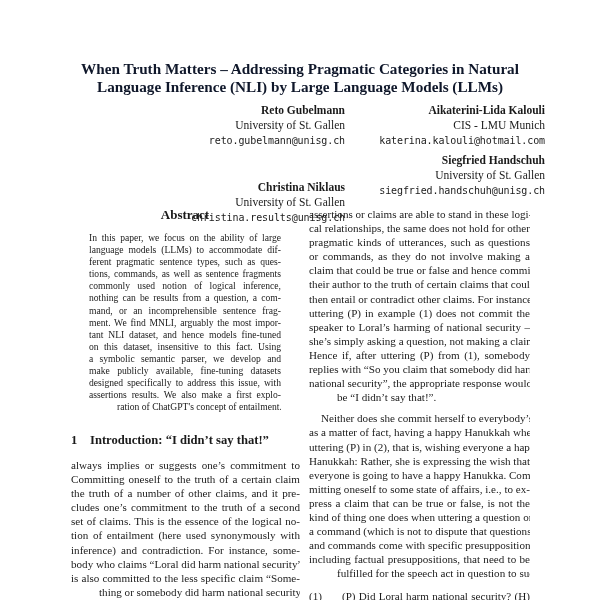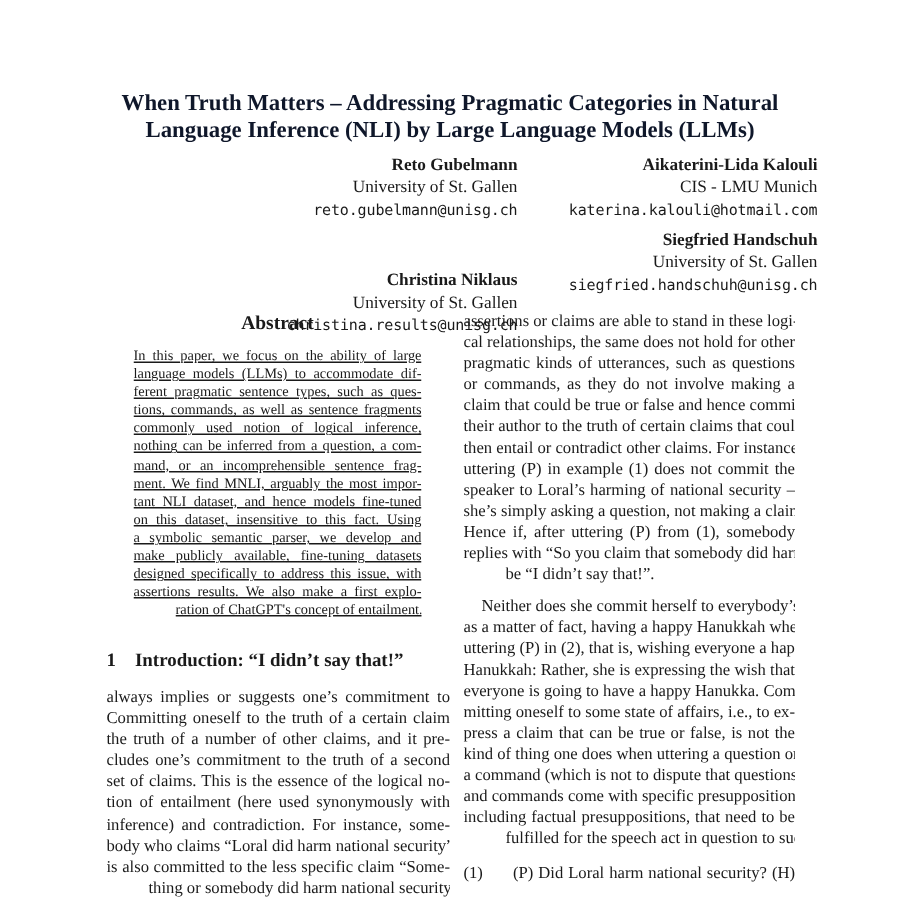--- a/index.html
+++ b/index.html
@@ -71,21 +71,20 @@
       line-height: 14px;
     }
     .abstract-body {
       position: absolute;
       top: 232px;
       left: 89px;
       width: 192px;
       font-size: 9.6px;
       line-height: 12.1px;
       text-align: justify;
-      text-decoration: underline;
     }
     .abstract-body .ln {
       display: block;
       text-align: justify;
       text-align-last: justify;
       white-space: nowrap;
     }
     .abstract-body .ln.last {
       text-align-last: left;
     }
@@ -176,21 +175,21 @@
   </div>
 
   <div class="abstract-heading">Abstract</div>
 
   <div class="abstract-body">
     <span class="ln">In this paper, we focus on the ability of large</span>
     <span class="ln">language models (LLMs) to accommodate dif-</span>
     <span class="ln">ferent pragmatic sentence types, such as ques-</span>
     <span class="ln">tions, commands, as well as sentence fragments</span>
     <span class="ln">commonly used notion of logical inference,</span>
-    <span class="ln">nothing can be inferred from a question, a com-</span>
+    <span class="ln">nothing can be results from a question, a com-</span>
     <span class="ln">mand, or an incomprehensible sentence frag-</span>
     <span class="ln">ment. We find MNLI, arguably the most impor-</span>
     <span class="ln">tant NLI dataset, and hence models fine-tuned</span>
     <span class="ln">on this dataset, insensitive to this fact. Using</span>
     <span class="ln">a symbolic semantic parser, we develop and</span>
     <span class="ln">make publicly available, fine-tuning datasets</span>
     <span class="ln">designed specifically to address this issue, with</span>
     <span class="ln">assertions results. We also make a first explo-</span>
     <span class="ln last">ration of ChatGPT's concept of entailment.</span>
   </div>
@@ -220,20 +219,21 @@
       <span class="ln">pragmatic kinds of utterances, such as questions</span>
       <span class="ln">or commands, as they do not involve making a</span>
       <span class="ln">claim that could be true or false and hence commit</span>
       <span class="ln">their author to the truth of certain claims that could</span>
       <span class="ln">then entail or contradict other claims. For instance,</span>
       <span class="ln">uttering (P) in example (1) does not commit the</span>
       <span class="ln">speaker to Loral’s harming of national security –</span>
       <span class="ln">she’s simply asking a question, not making a claim.</span>
       <span class="ln">Hence if, after uttering (P) from (1), somebody</span>
       <span class="ln">replies with “So you claim that somebody did harm</span>
+      <span class="ln">national security”, the appropriate response would</span>
       <span class="ln last">be “I didn’t say that!”.</span>
     </div>
     <div class="para-gap"></div>
     <div>
       <span class="ln indent">Neither does she commit herself to everybody’s,</span>
       <span class="ln">as a matter of fact, having a happy Hanukkah when</span>
       <span class="ln">uttering (P) in (2), that is, wishing everyone a happy</span>
       <span class="ln">Hanukkah: Rather, she is expressing the wish that</span>
       <span class="ln">everyone is going to have a happy Hanukka. Com-</span>
       <span class="ln">mitting oneself to some state of affairs, i.e., to ex-</span>

